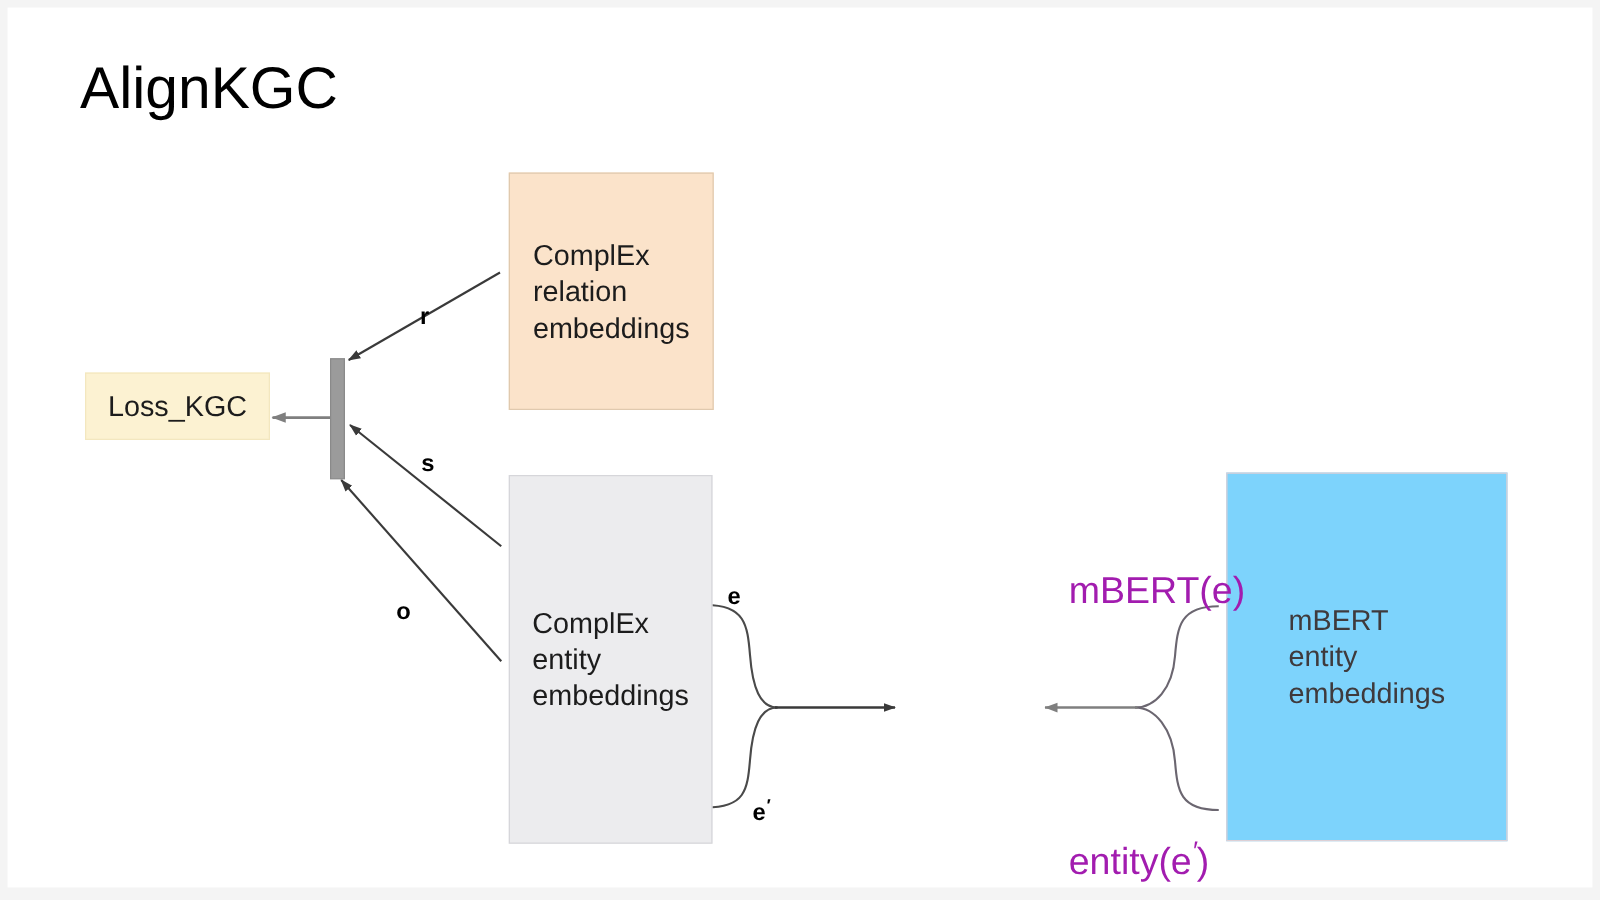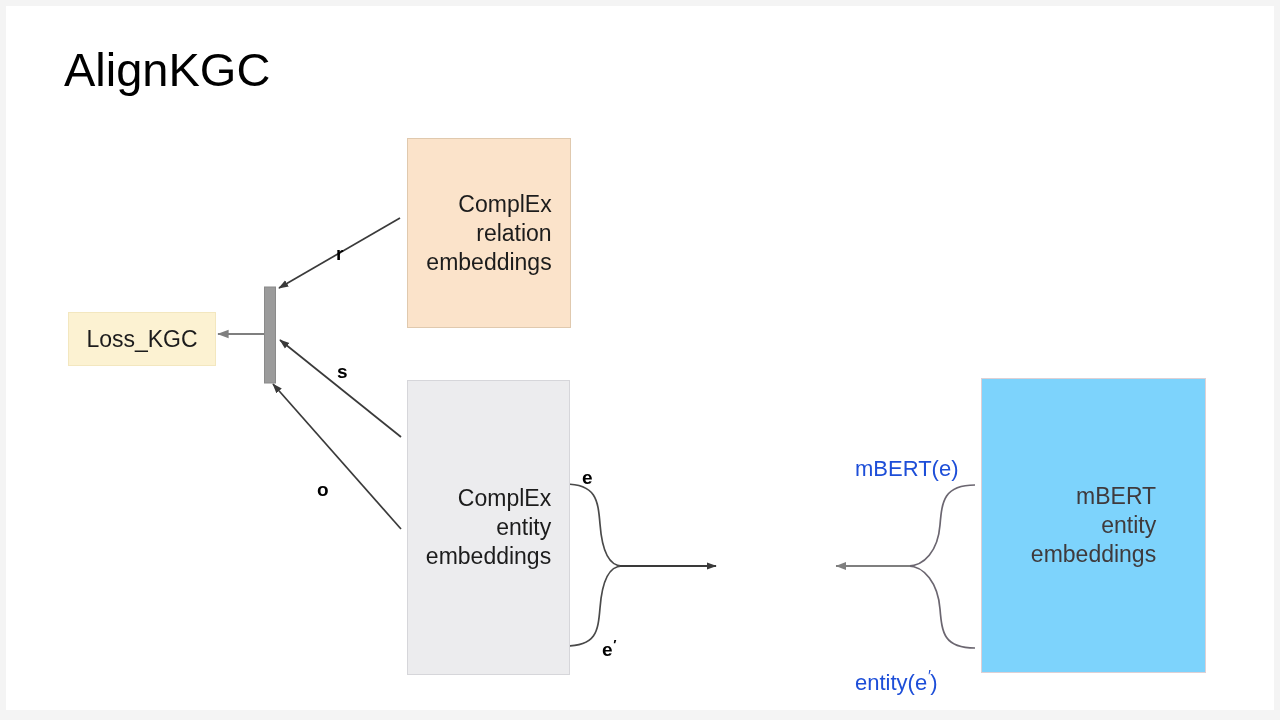--- a/index.html
+++ b/index.html
@@ -43,21 +43,21 @@
     color: #000000;
     letter-spacing: 0px;
     white-space: nowrap;
   }
   .node {
     position: absolute;
     box-sizing: border-box;
     display: flex;
     align-items: center;
     justify-content: center;
-    text-align: right;
+    text-align: left;
   }
   .node-text {
     font-size: 23px;
     line-height: 29px;
     white-space: pre-line;
   }
   #node-complex-relation {
     left: 401px;
     top: 132px;
     width: 164px;
@@ -79,39 +79,39 @@
     left: 975px;
     top: 372px;
     width: 225px;
     height: 295px;
     background: #7dd3fc;
     border: 1px solid #ddd0d5;
   }
   #node-mbert-entity .node-text { color: #3f3a3c; }
   #node-loss-kgc {
     left: 62px;
-    top: 306px;
+    top: 292px;
     width: 148px;
     height: 54px;
     background: #fcf2d2;
     border: 1px solid #f3e7bf;
   }
   #node-loss-kgc .node-text { color: #1c1c1c; font-size: 23px; }
 
   .edge-label {
     position: absolute;
     font-weight: bold;
     color: #000000;
     white-space: nowrap;
   }
   .edge-label.bold-small { font-size: 19px; }
   .mbert-label {
     position: absolute;
-    font-size: 22px;
-    color: #1d4ed8;
+    font-size: 30px;
+    color: #a21caf;
     white-space: nowrap;
   }
   .prime {
     font-size: 0.72em;
     vertical-align: super;
     font-style: italic;
   }
   #label-r { left: 330px; top: 237px; }
   #label-s { left: 331px; top: 355px; }
   #label-o { left: 311px; top: 473px; }

